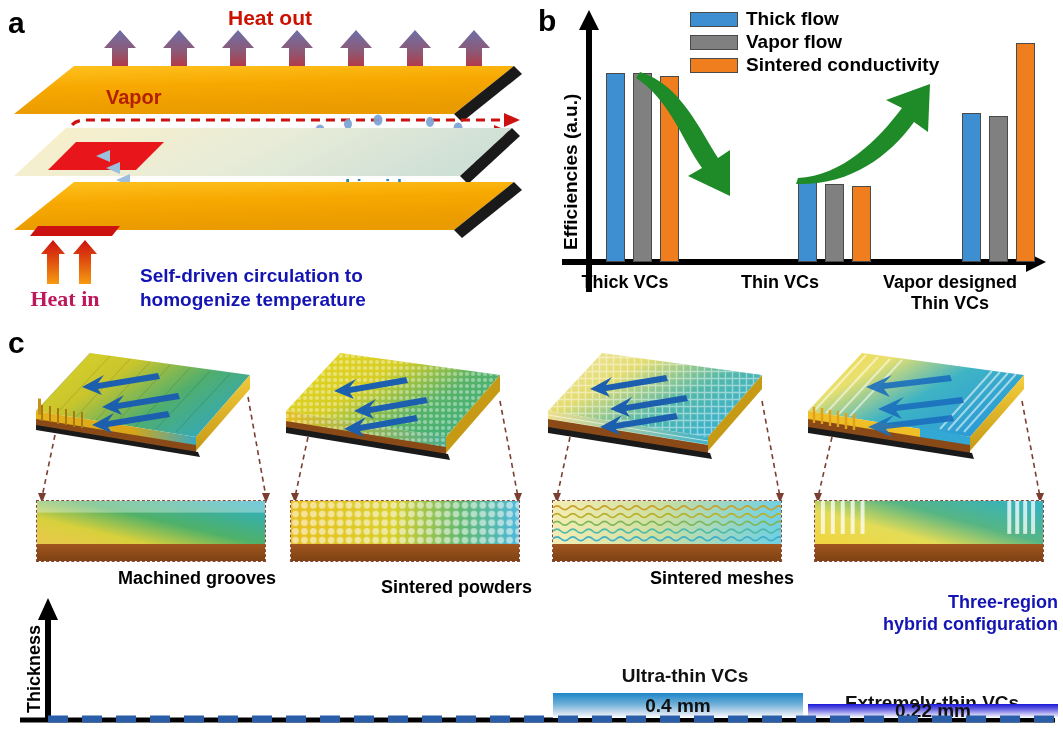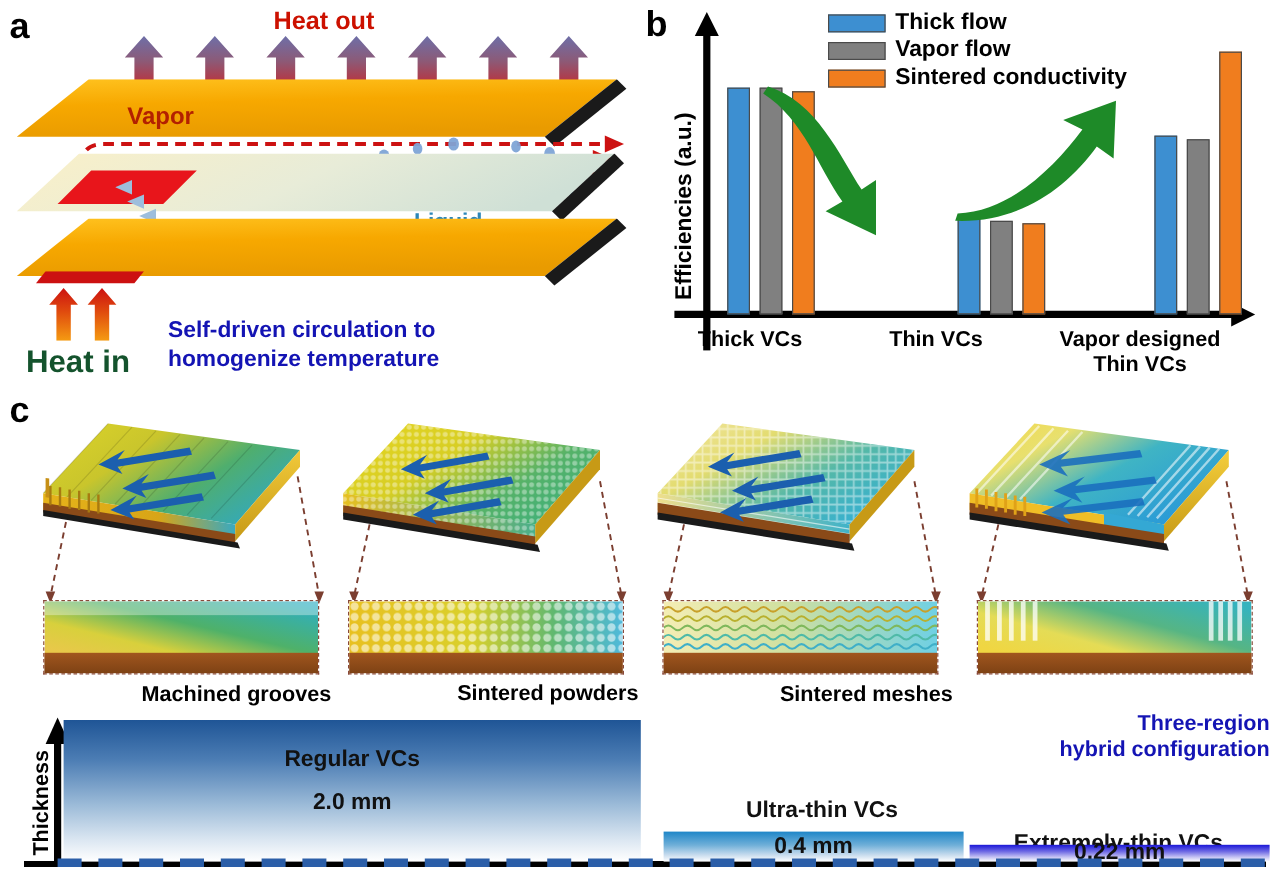--- a/index.html
+++ b/index.html
@@ -6,21 +6,21 @@
   body{width:1063px;height:740px;position:relative;overflow:hidden;
        font-family:"Liberation Sans",sans-serif;color:#000;}
   .fig{position:absolute;left:0;top:0;width:1063px;height:740px;}
   .abs{position:absolute;}
   .plabel{font-weight:bold;font-size:30px;line-height:1;color:#000;}
   .ctr{text-align:center;}
 
   
   #panel-a{left:0;top:0;width:530px;height:330px;}
   .txt-heatout{color:#CC1100;font-weight:bold;font-size:21px;}
-  .txt-heatin{color:#14532d;font-weight:bold;font-size:26px;}
+  .txt-heatin{color:#be185d;font-weight:bold;font-size:22px;font-family:Liberation Serif, serif;}
   .txt-vapor{color:#B32000;font-weight:bold;font-size:20px;}
   .txt-wick{color:#000;font-weight:bold;font-size:17px;}
   .txt-liquid{color:#2C87B8;font-weight:bold;font-size:19px;}
   .txt-selfdriven{color:#1414B4;font-weight:bold;font-size:19px;line-height:1.28;text-align:left;}
 
   
   #panel-b{left:530px;top:0;width:533px;height:330px;}
   .ylab-b{position:absolute;font-weight:bold;font-size:19px;
           transform:rotate(-90deg);transform-origin:left top;white-space:nowrap;}
   .bar{position:absolute;bottom:0;border:1.6px solid #4a4a4a;box-sizing:border-box;}
@@ -532,40 +532,35 @@
               <rect x="202" y="0" width="4" height="34"></rect>
             <rect x="210" y="0" width="4" height="34"></rect>
               <rect x="218" y="0" width="4" height="34"></rect>
           </g>
         </svg>
       </div>
       <div class="base-cu"></div>
     </div>
 
     <div class="c-cap" style="left:26px;top:243px;width:250px;">Machined grooves</div>
-    <div class="c-cap" style="left:282px;top:242px;width:250px;">Sintered powders</div>
+    <div class="c-cap" style="left:282px;top:252px;width:250px;">Sintered powders</div>
     <div class="c-cap" style="left:544px;top:243px;width:250px;">Sintered meshes</div>
     <div class="c-cap hl" style="left:808px;top:243px;width:250px;">
       <div>Three-region</div>
       <div>hybrid configuration</div>
     </div>
 
     <svg class="abs" style="left:0;top:265px;" width="1063" height="150">
       <line x1="48" y1="130" x2="48" y2="26" stroke="#000" stroke-width="6"></line>
       <path d="M48,8 L38,30 L58,30 Z" fill="#000"></path>
       <line x1="20" y1="130" x2="1055" y2="130" stroke="#000" stroke-width="5"></line>
     </svg>
 
     <div class="thick-label" style="left:24px;top:388px;">Thickness</div>
 
-    <div class="vcbar" style="left:53px;top:275px;width:481px;height:118px;
-         background:linear-gradient(180deg,#1F5596 0%,#4C7DB4 28%,#9CBBD8 60%,#DCE7F2 85%,#FFFFFF 100%);">
-      <div class="ttl" style="top:22px;">Regular VCs</div>
-      <div class="ttl" style="top:58px;">2.0 mm</div>
-    </div>
 
     <div class="tag" style="left:560px;top:340px;width:250px;">Ultra-thin VCs</div>
     <div class="vcbar" style="left:553px;top:368px;width:250px;height:25px;
          background:linear-gradient(180deg,#1E86C8 0%,#6FAFD8 45%,#C8DCEE 78%,#FFFFFF 100%);">
       <div class="ttl" style="top:2px;">0.4 mm</div>
     </div>
 
     <div class="tag" style="left:806px;top:367px;width:252px;">Extremely-thin VCs</div>
     <div class="vcbar" style="left:808px;top:379px;width:250px;height:14px;
          background:linear-gradient(180deg,#1A16D8 0%,#6F6AE4 40%,#C9C7F4 75%,#FFFFFF 100%);">

